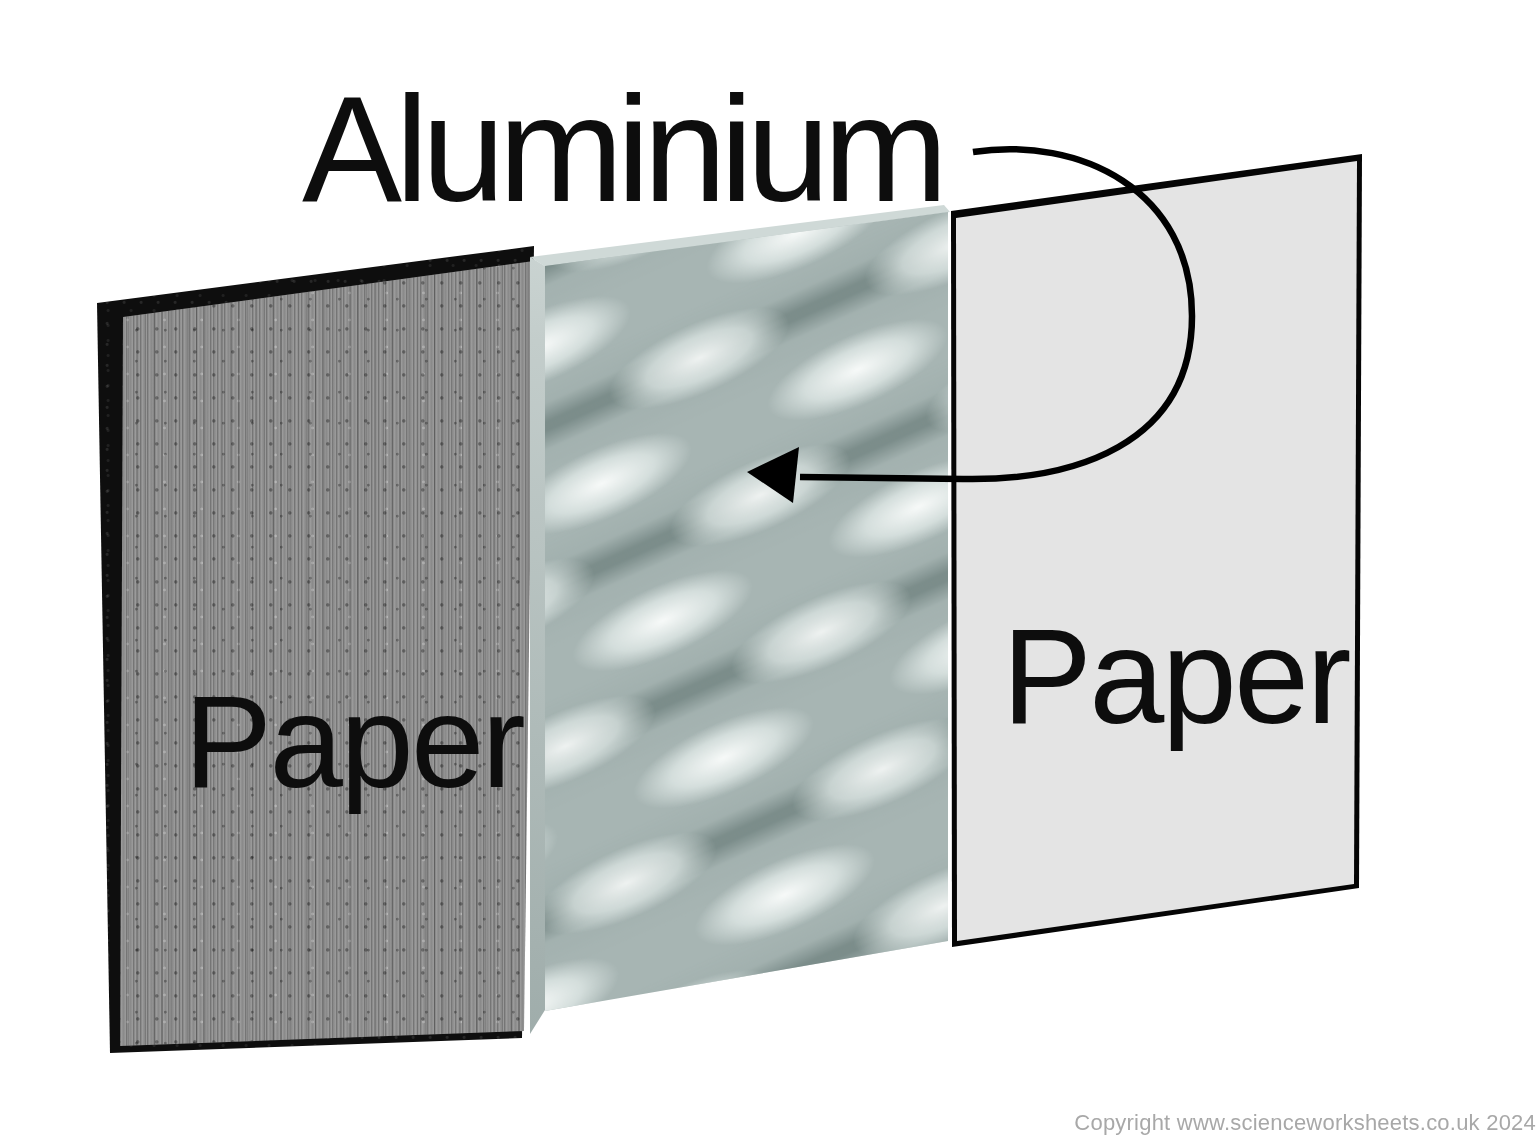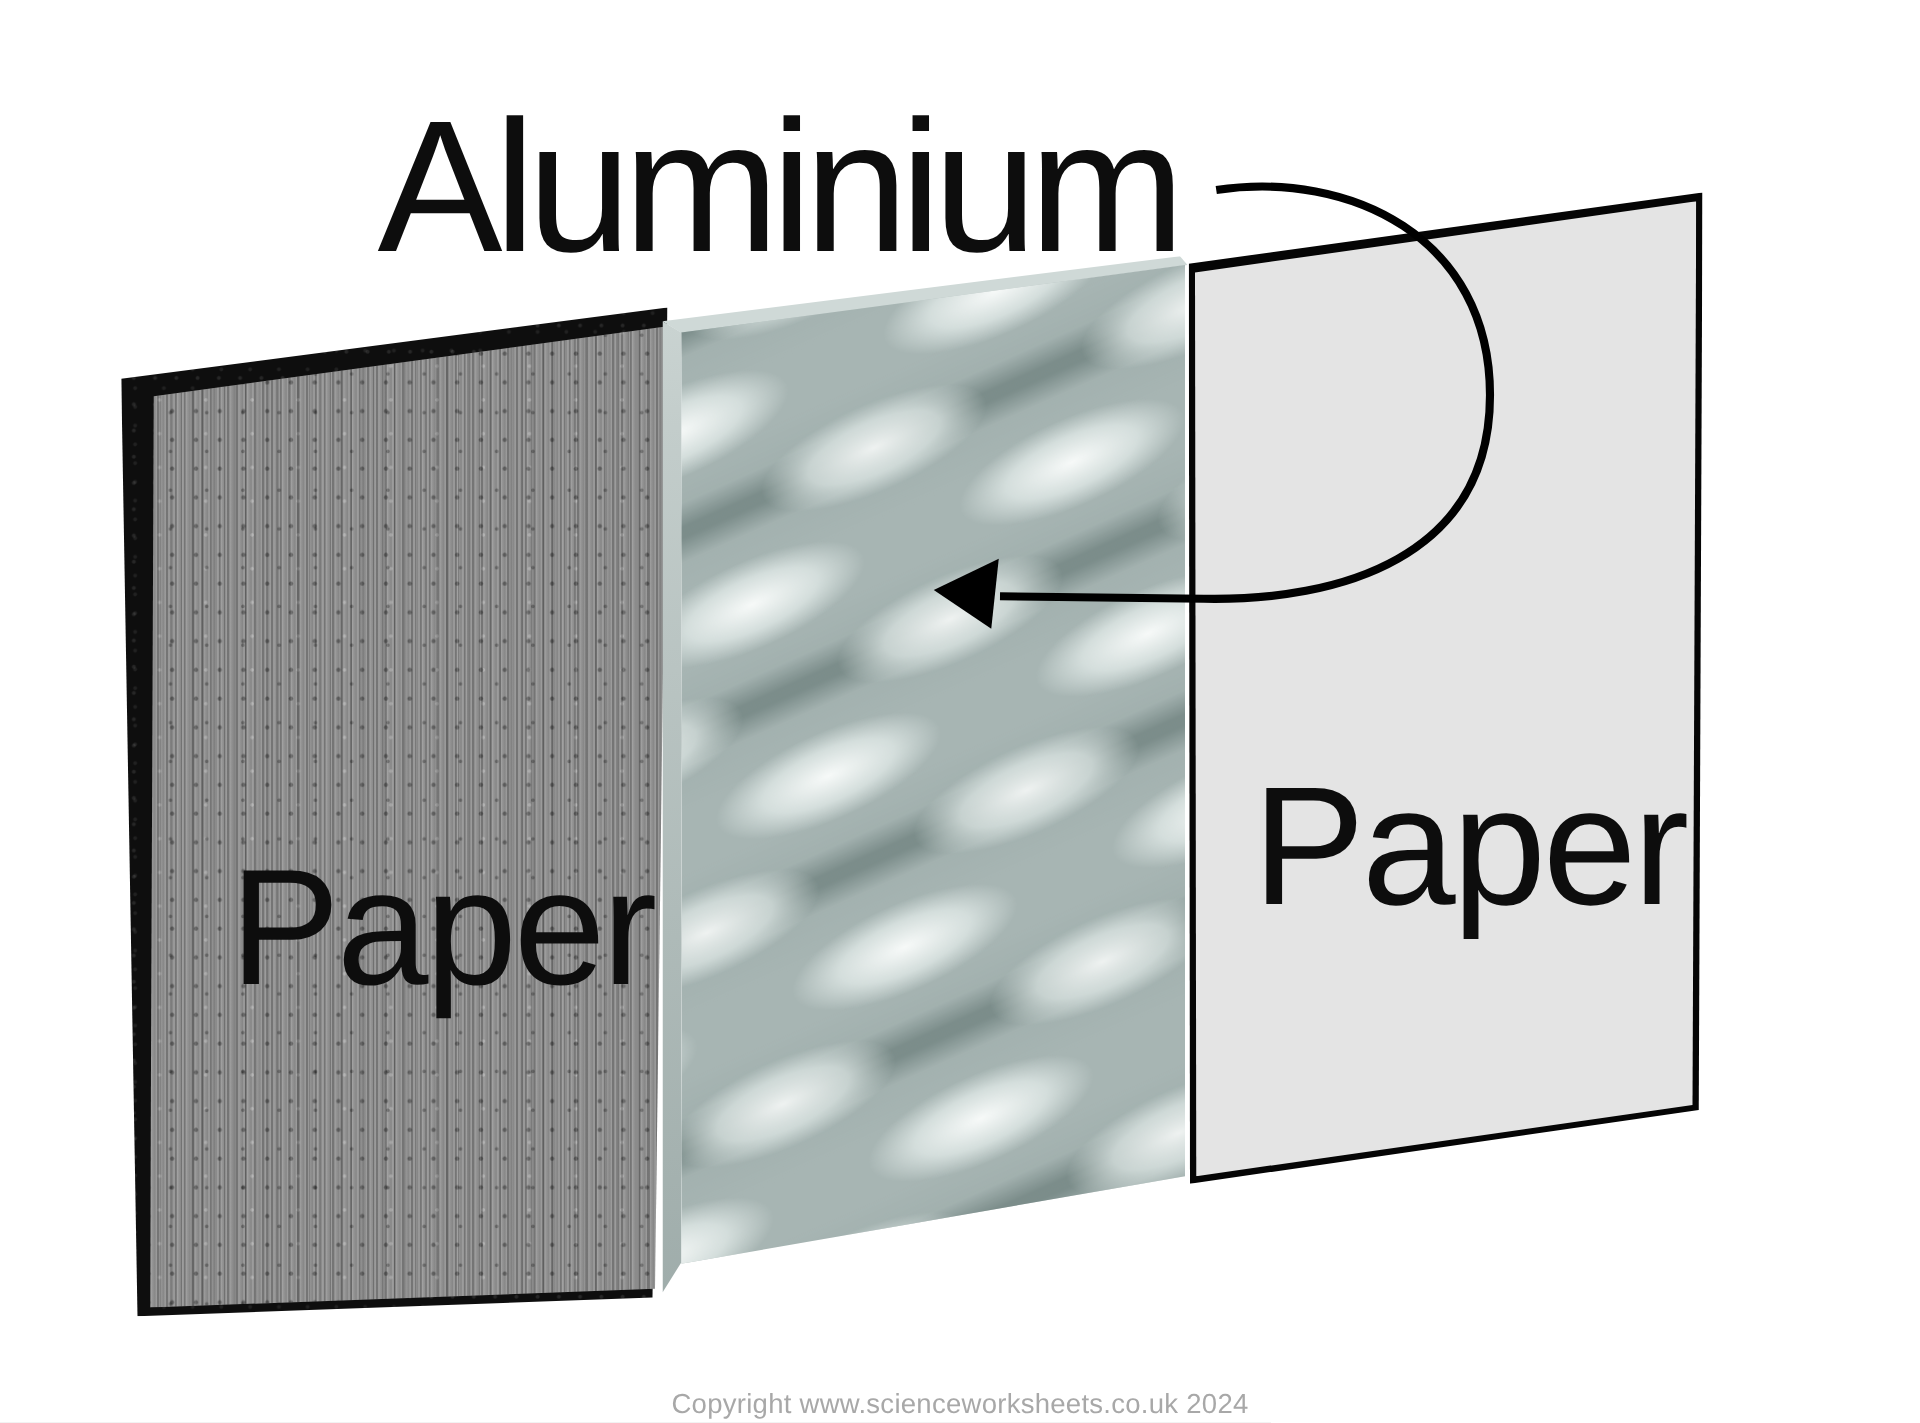--- a/index.html
+++ b/index.html
@@ -88,21 +88,21 @@
   }
   .label-aluminium{left:302px;top:74px;font-size:150px;letter-spacing:-0.045em;}
   .label-lead{left:184px;top:676px;font-size:132px;letter-spacing:-0.02em;}
   .label-paper{left:1002px;top:609px;font-size:135px;letter-spacing:-0.02em;}
 
   
   .arrow-svg{position:absolute;inset:0;width:1536px;height:1138px;pointer-events:none;}
 
   
   .copyright{
-    position:absolute;left:0;right:0;top:1110px;text-align:center;
+    position:absolute;left:0;right:0;top:1110px;text-align:right;
     font-size:22px;color:var(--copyright-text);letter-spacing:0.01em;
   }
 </style>
 </head>
 <body>
 
 <div class="layer">
 
   <div>
     <div class="layer lead-back"></div>

